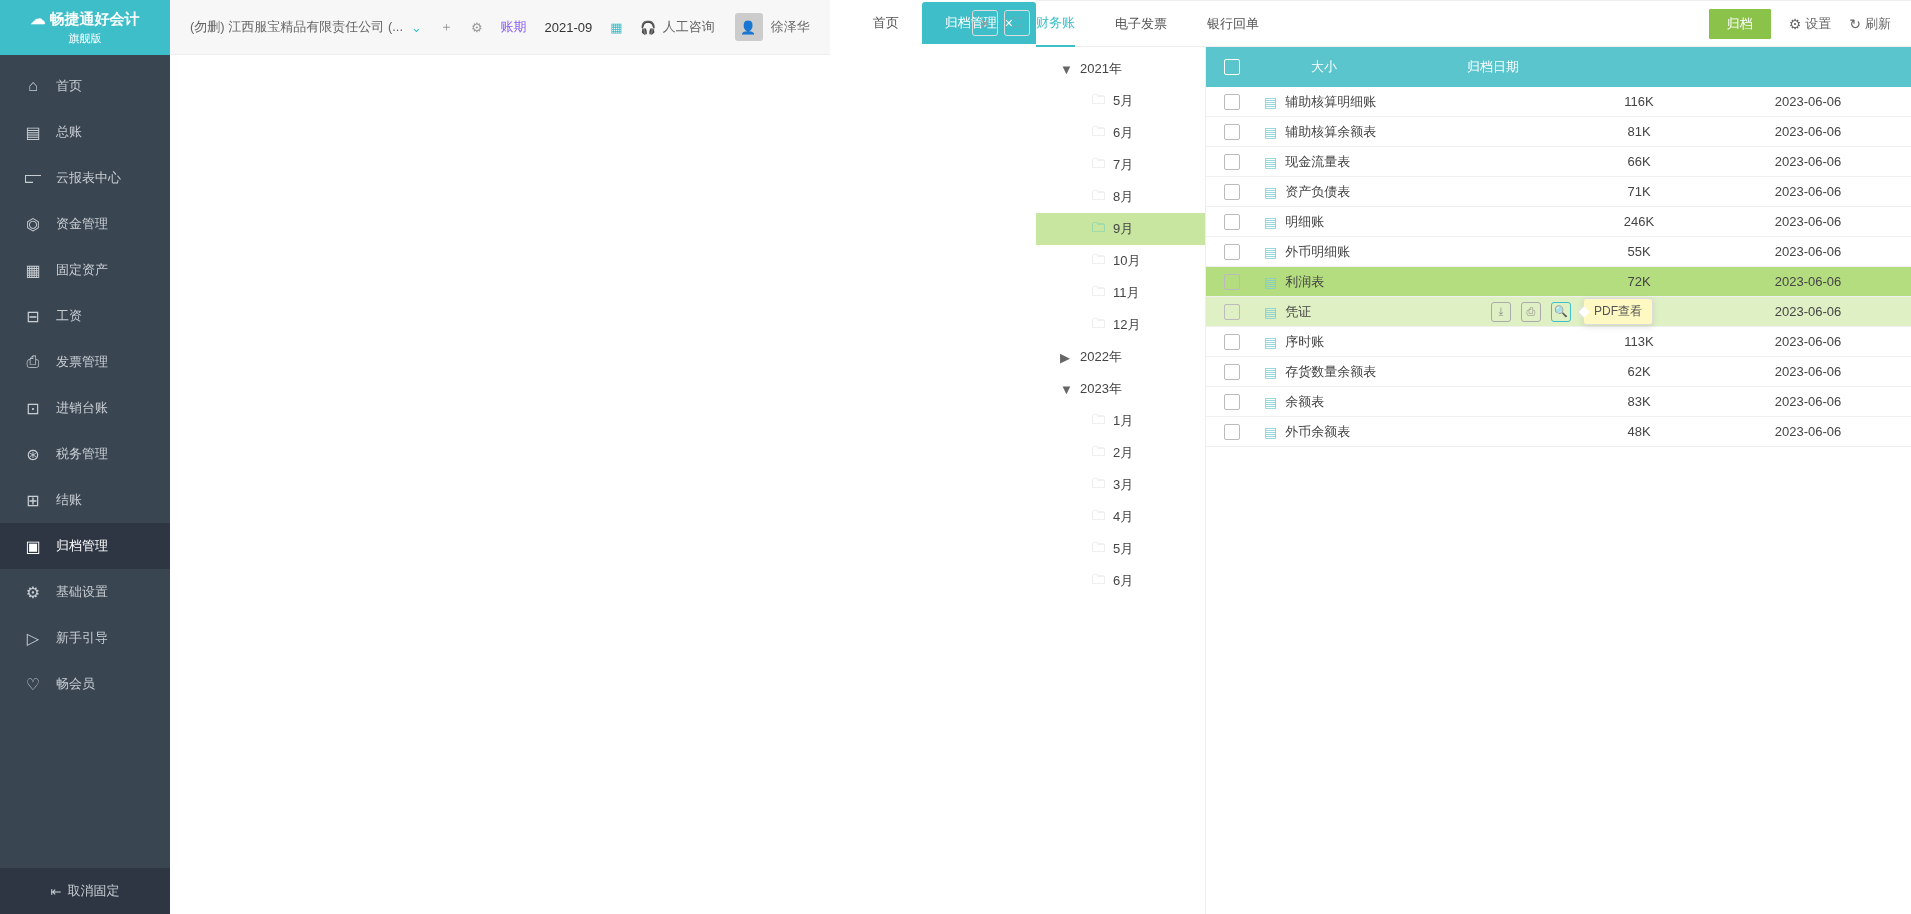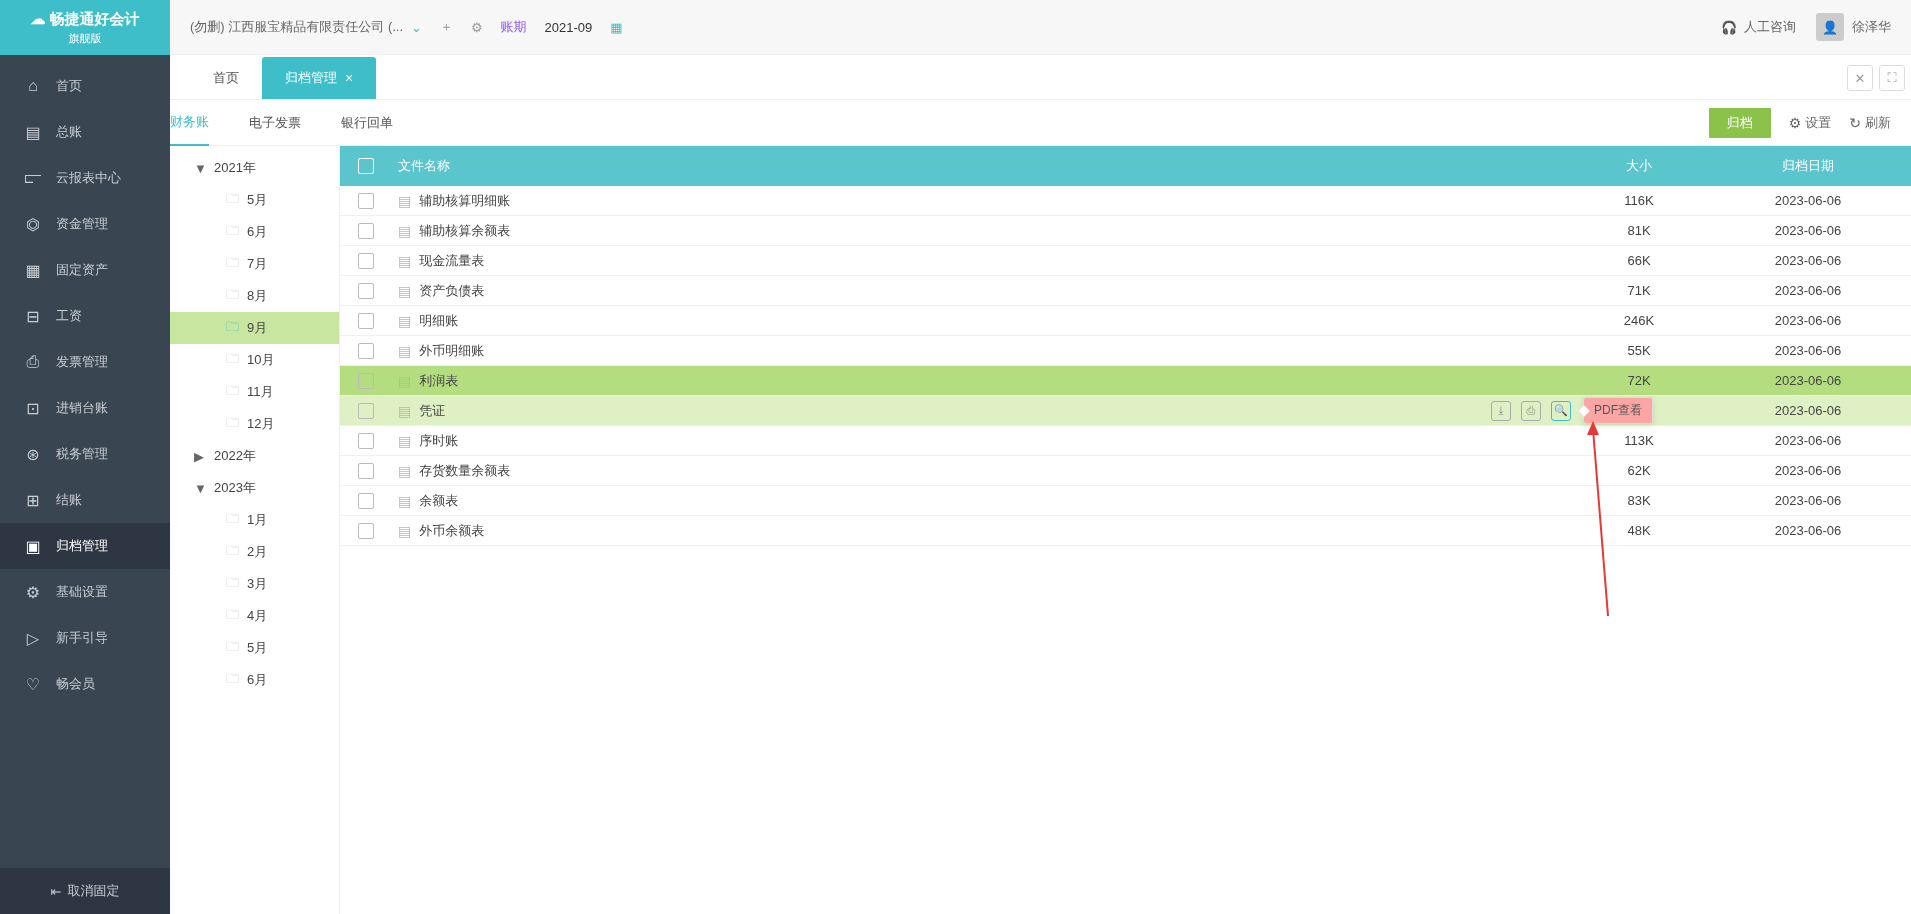--- a/index.html
+++ b/index.html
@@ -7,21 +7,21 @@
 .app{display:flex;height:914px;width:1911px;position:relative}
 .sidebar{width:170px;background:#3a4552;color:#c8cdd2;display:flex;flex-direction:column}
 .logo{height:55px;background:#3dbec8;display:flex;flex-direction:column;align-items:center;justify-content:center;color:#fff}
 .logo-main{font-size:15px;font-weight:bold;display:flex;align-items:center;gap:4px}
 .logo-sub{font-size:11px;margin-top:2px}
 .nav{flex:1;padding-top:8px}
 .nav-item{height:46px;display:flex;align-items:center;padding-left:24px;gap:14px;cursor:pointer;color:#c8cdd2}
 .nav-item.active{background:#2d3642;color:#fff}
 .nav-item .icon{width:18px;height:18px;display:inline-flex;align-items:center;justify-content:center;font-size:16px}
 .sidebar-footer{height:46px;display:flex;align-items:center;justify-content:center;gap:6px;background:#2d3642;color:#c8cdd2;cursor:pointer}
-.main{flex:1;display:flex;flex-direction:column;background:#fff}
+.main{flex:1;display:flex;background:#fff}
 .topbar{height:55px;background:#f7f7f7;border-bottom:1px solid #eee;display:flex;align-items:center;padding:0 20px;gap:18px}
 .company{color:#666;display:flex;align-items:center;gap:8px}
 .company-caret{color:#3dbec8}
 .topbar-icon{color:#999;cursor:pointer}
 .period-label{color:#8b5cf6}
 .period-val{color:#333}
 .topbar-right{margin-left:auto;display:flex;align-items:center;gap:20px;color:#666}
 .avatar{width:28px;height:28px;background:#ccc;border-radius:3px;display:inline-flex;align-items:center;justify-content:center;color:#fff}
 .tabs{height:44px;display:flex;align-items:flex-end;padding-left:20px;gap:0;position:relative}
 .tab{padding:0 22px;height:42px;display:flex;align-items:center;cursor:pointer;color:#555;border:1px solid transparent;gap:8px}
@@ -57,21 +57,21 @@
 .row .cb{width:16px;height:16px;border:1.5px solid #bbb;border-radius:2px;cursor:pointer}
 .row .fname{flex:1;display:flex;align-items:center;gap:8px;padding-left:10px;color:#444}
 .row .fsize{width:140px;text-align:center;color:#444}
 .row .fdate{width:170px;text-align:center;color:#444}
 .row.selected{background:#b4dd80}
 .row.hover{background:#dff0c4}
 .file-icon{color:#7ecdd4;font-size:14px}
 .row-actions{position:absolute;right:340px;display:flex;gap:10px;align-items:center}
 .row-actions .ai{width:20px;height:20px;border:1px solid #aaa;border-radius:3px;display:flex;align-items:center;justify-content:center;color:#888;cursor:pointer;font-size:11px}
 .row-actions .ai.hl{border-color:#3dbec8;color:#3dbec8}
-.tooltip{position:absolute;right:258px;background:#fca5a5;border:1px solid #ddd;border-radius:3px;padding:4px 10px;box-shadow:0 2px 6px rgba(0,0,0,0.1);color:#555;font-size:12px}
+.tooltip{position:absolute;right:258px;background:#fef9c3;border:1px solid #ddd;border-radius:3px;padding:4px 10px;box-shadow:0 2px 6px rgba(0,0,0,0.1);color:#555;font-size:12px}
 .tooltip::before{content:"";position:absolute;left:-5px;top:50%;transform:translateY(-50%) rotate(45deg);width:8px;height:8px;background:#fff;border-left:1px solid #ddd;border-bottom:1px solid #ddd}
 .arrow-annotation{position:absolute;pointer-events:none}
 </style>
 </head>
 <body>
 
 <div class="app">
   <div class="sidebar">
     <div class="logo">
       <div class="logo-main">
@@ -267,21 +267,20 @@
             </div>
             <div class="tree-node month">
               <span class="folder-icon">🗀</span>
               <span>6月</span>
             </div>
           </div>
 
         <div class="table-wrap">
           <div class="table-head">
             <div class="th-check"></div>
-            <div class="th-name">文件名称</div>
             <div class="th-size">大小</div>
             <div class="th-date">归档日期</div>
           </div>
           <div class="table-body" id="tbody">
               <div class="row">
                 <div class="cb"></div>
                 <div class="fname">
                   <span class="file-icon">▤</span>
                   <span>辅助核算明细账</span>
                 </div>

